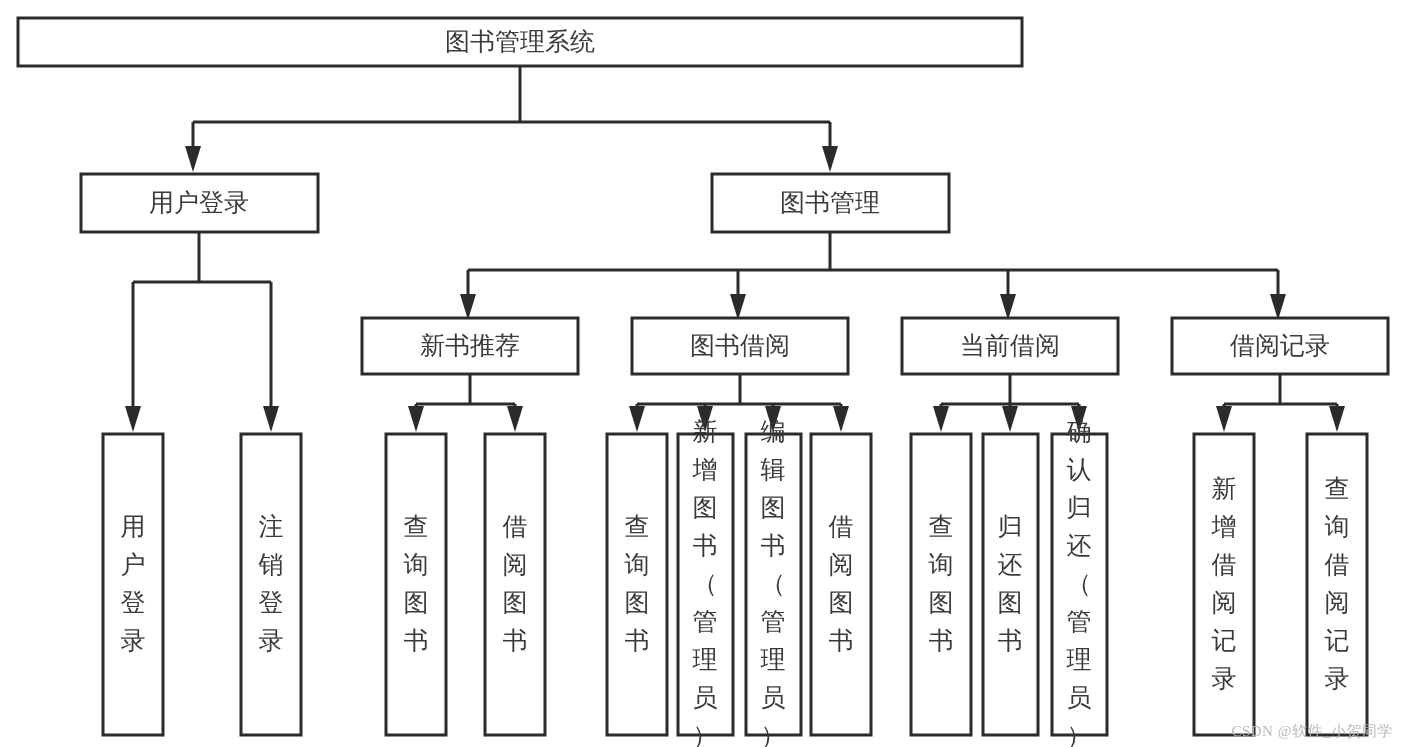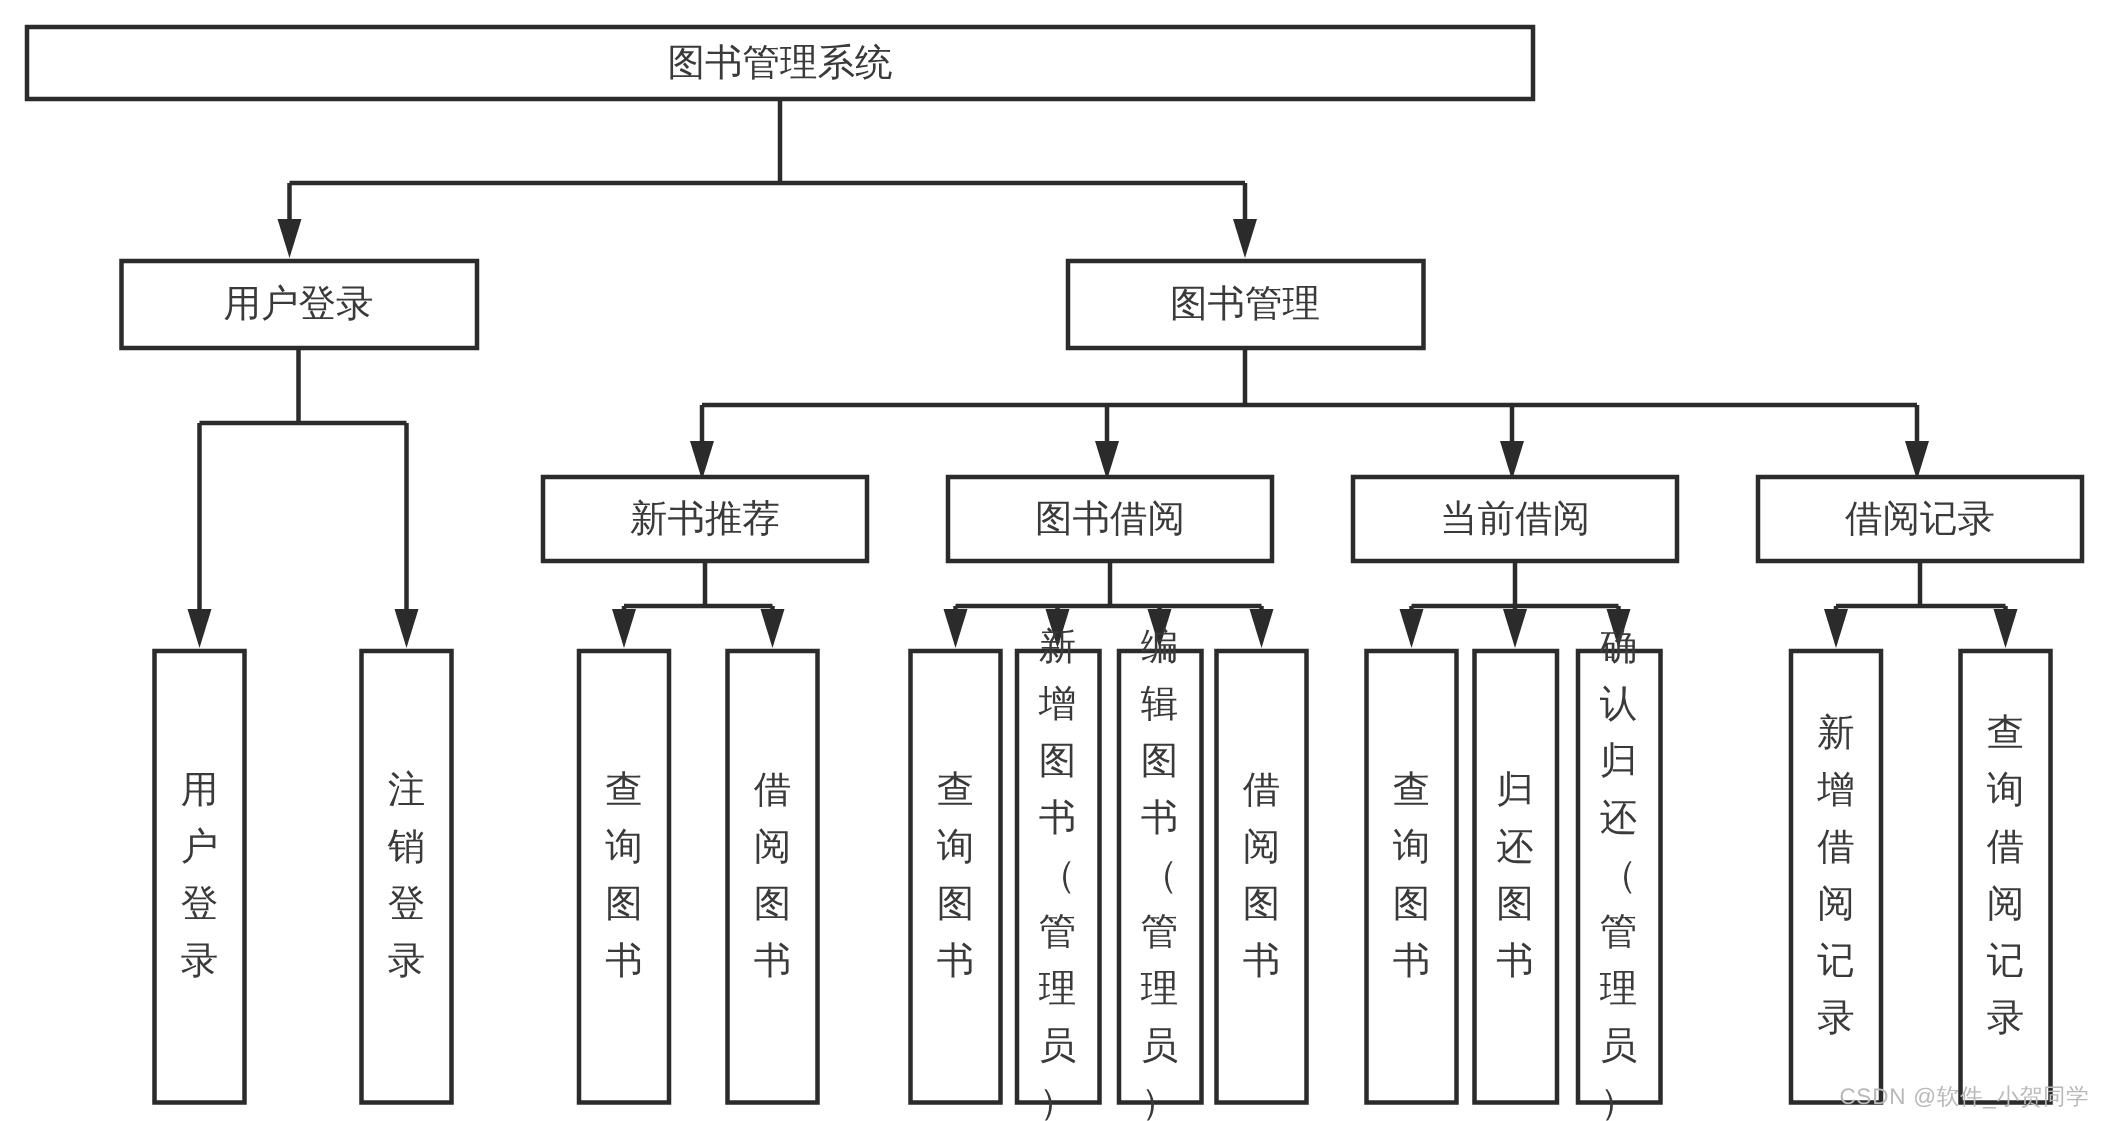--- a/index.html
+++ b/index.html
@@ -19,21 +19,21 @@
     text-anchor:middle;
     dominant-baseline:middle;
   }
   .label-h{font-size:25px;}
   .label-v{font-size:25px;}
   .watermark{
     position:absolute;
     right:12px;bottom:6px;
     font-size:15px;
     color:#b9b9b9;
-    font-family:Liberation Sans, sans-serif;
+    font-family:Liberation Serif, serif;
     white-space:nowrap;
     letter-spacing:0.5px;
   }
 </style>
 </head>
 <body>
 
 <div id="diagram-root">
 <svg width="1405" height="747" viewBox="0 0 1405 747" xmlns="http://www.w3.org/2000/svg">
 

